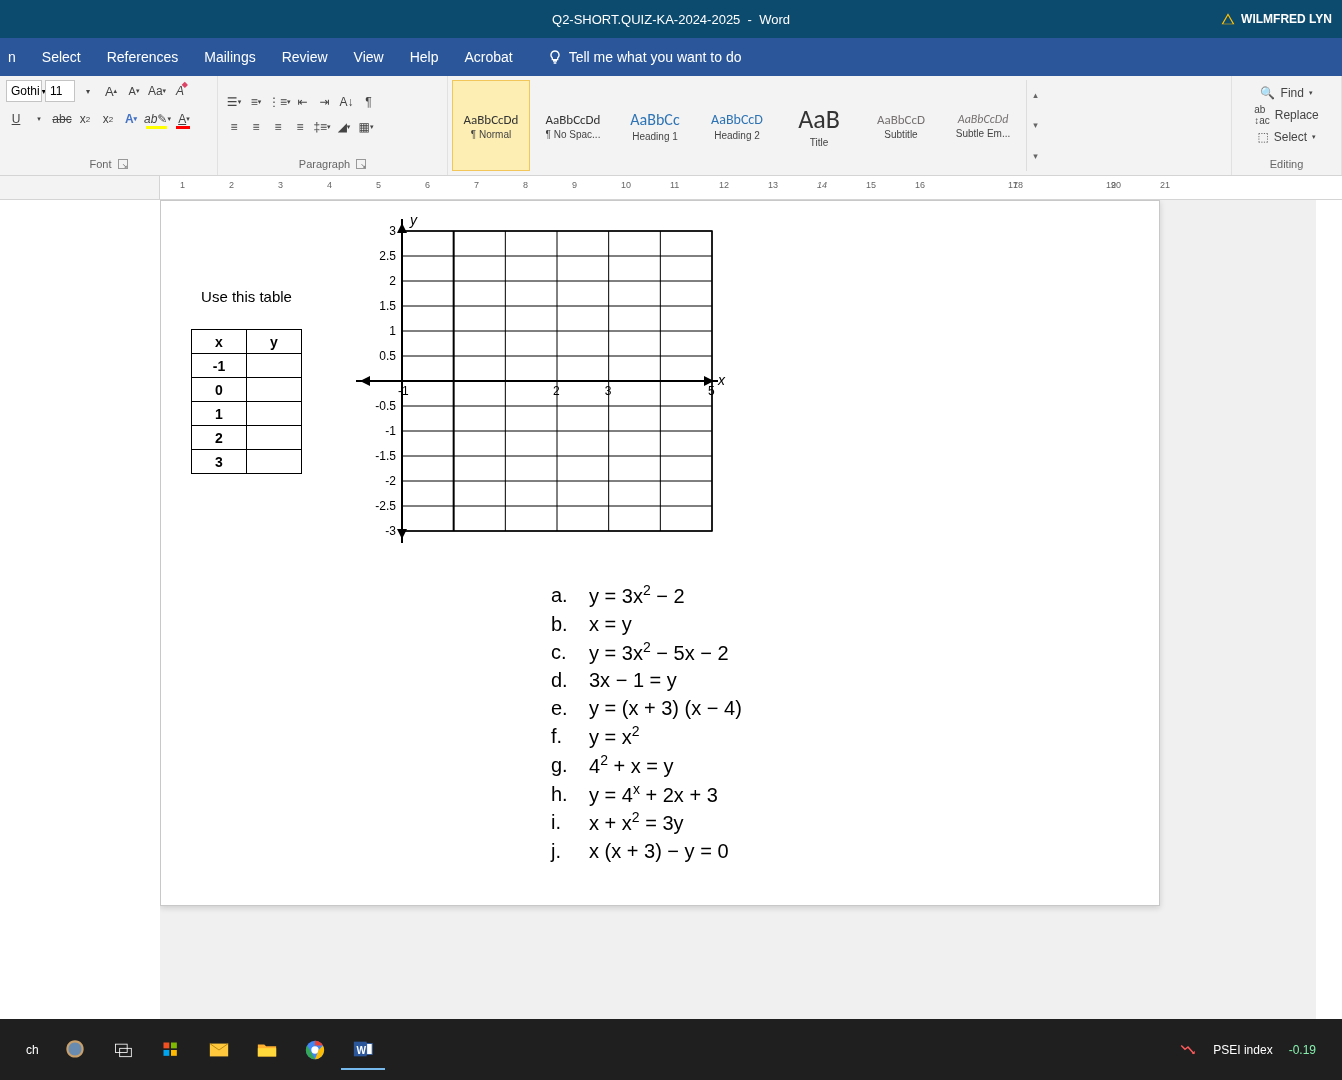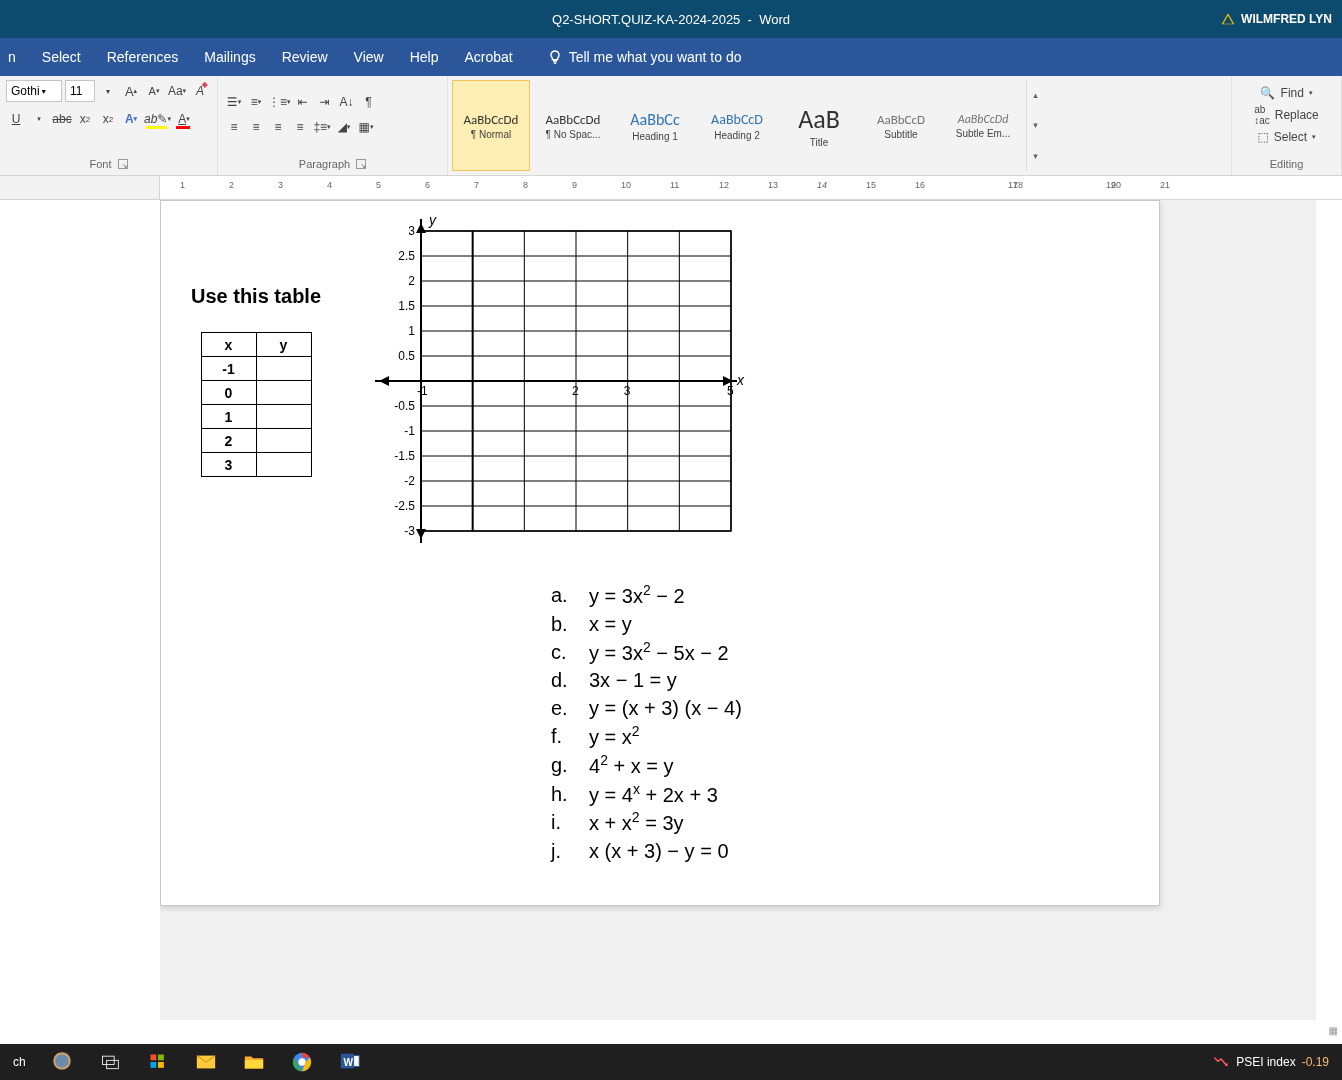--- a/index.html
+++ b/index.html
@@ -59,46 +59,46 @@
 .rt{position:absolute;top:4px}
 
 
 .page-wrap{position:absolute;top:200px;left:160px;right:26px;bottom:60px;background:#f0f0f0;overflow:hidden}
 .page{position:absolute;top:0;left:0;width:1000px;background:#fff;border:1px solid #c8c8c8;box-shadow:0 2px 6px rgba(0,0,0,.15)}
 
 
 .doc{padding:10px 30px 40px;font-family:"Century Gothic","Segoe UI",sans-serif;color:#000}
 .row1{display:flex;align-items:center;gap:40px;margin-bottom:30px}
 .tbl-block{display:flex;flex-direction:column;align-items:center}
-.tbl-cap{font-weight:700;font-size:20px;margin-bottom:24px}
+.tbl-cap{font-weight:400;font-size:15px;margin-bottom:24px}
 table.data{border-collapse:collapse}
 table.data td,table.data th{border:1px solid #000;width:55px;height:24px;text-align:center;font-size:14px;font-weight:700}
 
 
 .chart{position:relative;width:390px;height:340px}
 .chart svg{width:100%;height:100%}
 
 .q{font-size:18px;line-height:1.4;margin-bottom:28px}
 .eqs{margin-left:360px;font-family:Cambria,"Times New Roman",serif;font-size:20px;line-height:1.4}
 .eqs .eq{display:flex;gap:16px}
 .eqs .lbl{width:22px}
 sup{font-size:.7em}
 
 
 .corner{position:absolute;right:4px;bottom:44px;font-size:10px;color:#999}
 
 
-.taskbar{position:absolute;bottom:0;left:0;right:0;height:36px;background:#1f1f1f;display:flex;align-items:center;padding:0 3px;gap:4px}
+.taskbar{position:absolute;bottom:0;left:0;right:0;height:61px;background:#1f1f1f;display:flex;align-items:center;padding:0 16px;gap:4px}
 .tb-left{color:#fff;font-size:12px;padding:0 10px}
 .tb-icon{width:44px;height:40px;display:flex;align-items:center;justify-content:center;cursor:pointer;color:#fff}
 .tb-icon.active{border-bottom:2px solid #76b9ed}
 .tb-spacer{flex:1}
 .tb-right{display:flex;align-items:center;gap:8px;color:#fff;font-size:12px;padding:0 10px}
-.psei{display:flex;align-items:center;gap:6px}
-.psei .down{color:#fdba74}
+.psei{display:flex;align-items:center;gap:16px}
+.psei .down{color:#86efac}
 </style>
 </head>
 <body>
 
 <div class="titlebar">
   <span><span>Q2-SHORT.QUIZ-KA-2024-2025</span>&nbsp;&nbsp;-&nbsp;&nbsp;<span>Word</span></span>
   <div class="warn">
     <svg viewBox="0 0 24 24" fill="#ffc000">
         <path d="M12 2L1 21h22L12 2zm0 4l8 14H4l8-14z"></path>
       </svg>
@@ -121,21 +121,21 @@
       </svg>
     <span>Tell me what you want to do</span>
   </span>
 </div>
 
 <div class="ribbon">
 
   <div class="group" style="width:218px">
     <div class="group-body" style="flex-direction:column;align-items:stretch;gap:3px">
       <div class="font-row">
-        <div class="fsel" style="width:56px">
+        <div class="fsel" style="width:36px">
             <span>Gothi</span>
             <span style="margin-left:2px;font-size:8px">▾</span>
           </div>
         <div class="fsel" style="width:30px">
             <span>11</span>
           </div>
         <span class="btn" style="font-size:8px">▾</span>
         <span class="btn" style="font-size:13px">A<sup style="font-size:7px">▴</sup></span>
         <span class="btn" style="font-size:11px">A<sup style="font-size:7px">▾</sup></span>
         <span class="btn">Aa<span style="font-size:7px">▾</span></span>

